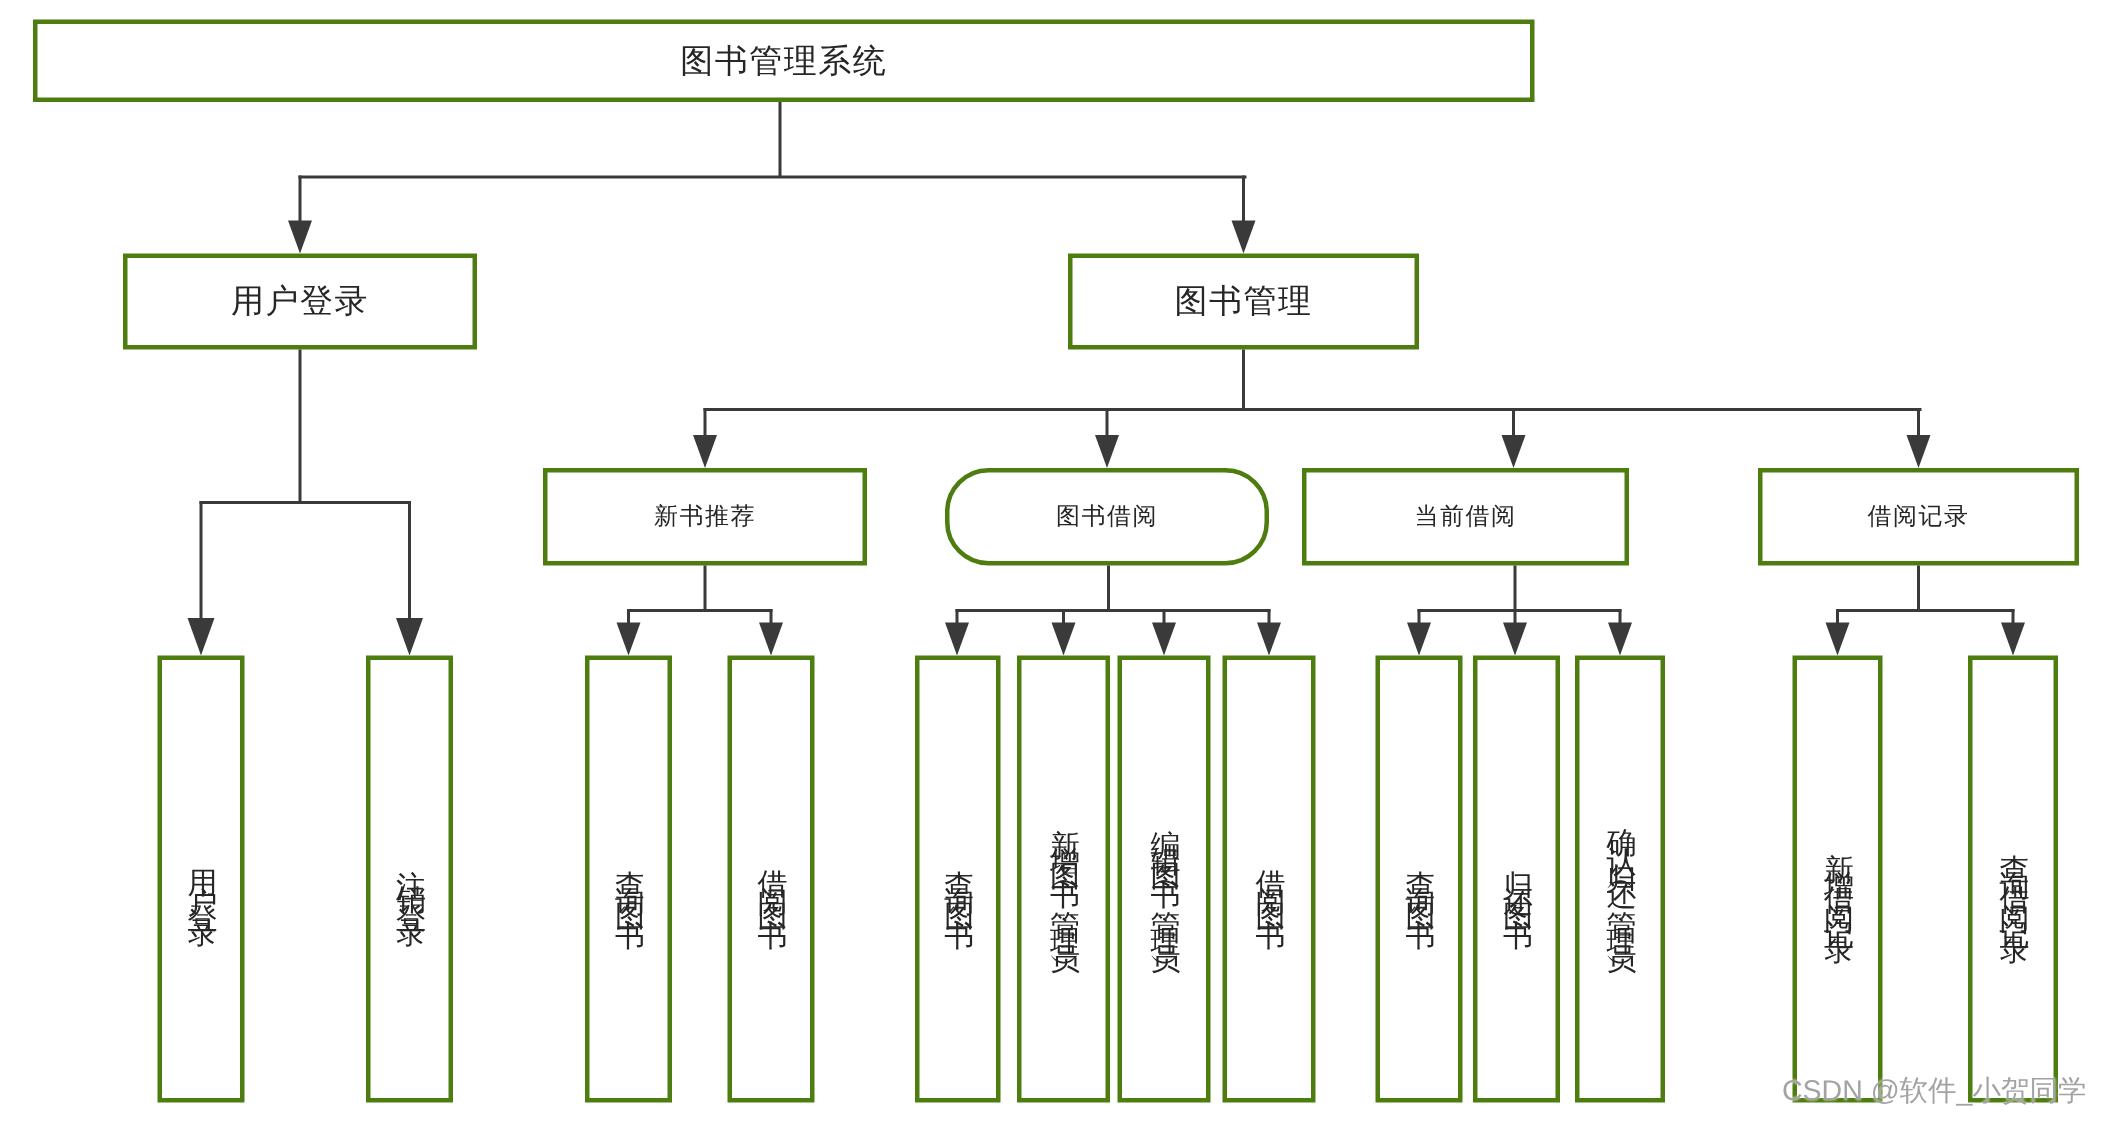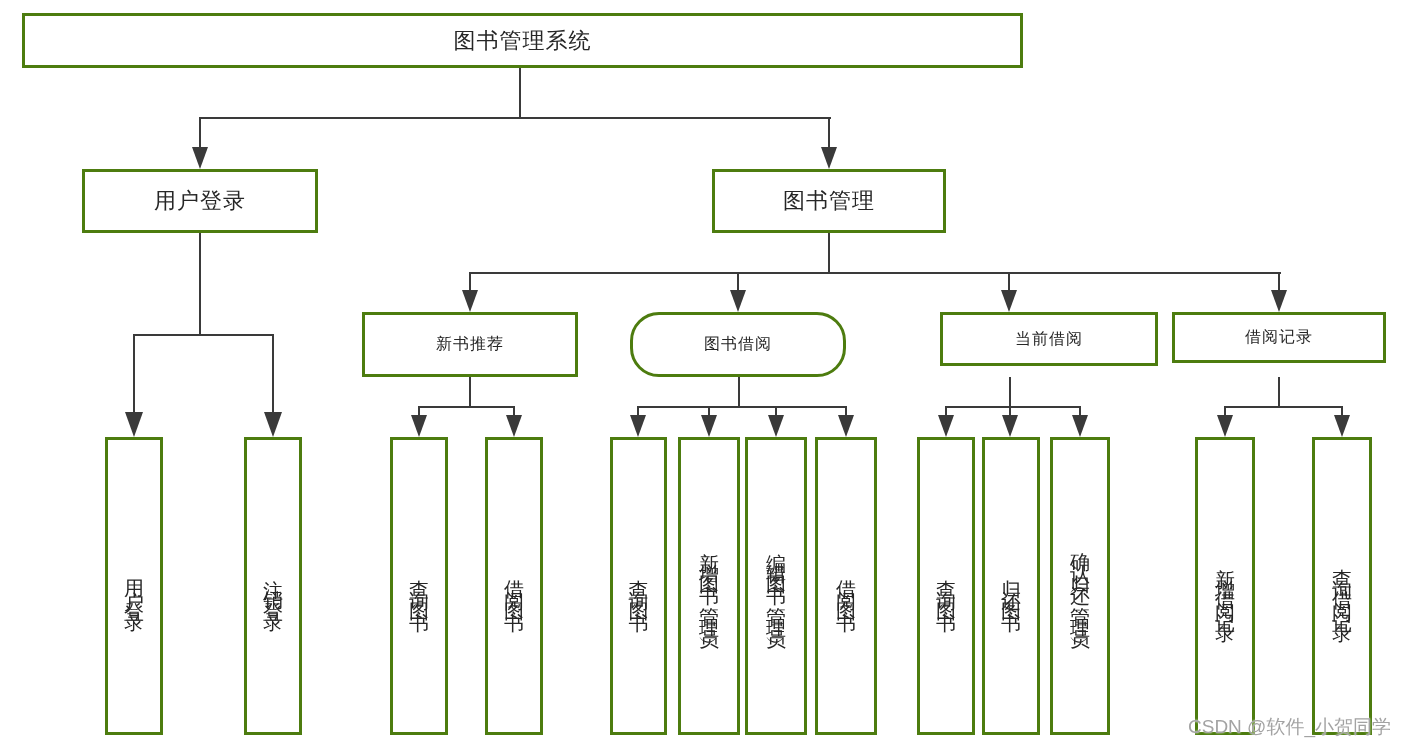--- a/index.html
+++ b/index.html
@@ -61,22 +61,22 @@
   <div class="ah" style="left:462px;top:290px;"></div>
   <div class="vl" style="left:737px;top:272px;height:21px;"></div>
   <div class="ah" style="left:730px;top:290px;"></div>
   <div class="vl" style="left:1008px;top:272px;height:21px;"></div>
   <div class="ah" style="left:1001px;top:290px;"></div>
   <div class="vl" style="left:1278px;top:272px;height:21px;"></div>
   <div class="ah" style="left:1271px;top:290px;"></div>
 
   <div class="box hbox l3" style="left:362px;top:312px;width:216px;height:65px;">新书推荐</div>
   <div class="box hbox l3" style="left:630px;top:312px;width:216px;height:65px;border-radius:29px;">图书借阅</div>
-  <div class="box hbox l3" style="left:940px;top:312px;width:218px;height:54px;">当前借阅</div>
-  <div class="box hbox l3" style="left:1172px;top:312px;width:214px;height:51px;">借阅记录</div>
+  <div class="box hbox l3" style="left:868px;top:312px;width:218px;height:65px;">当前借阅</div>
+  <div class="box hbox l3" style="left:1172px;top:312px;width:214px;height:65px;">借阅记录</div>
 
   <div class="vl" style="left:469px;top:377px;height:30px;"></div>
   <div class="hl" style="left:418px;top:406px;width:97px;"></div>
   <div class="vl" style="left:418px;top:406px;height:12px;"></div>
   <div class="ah" style="left:411px;top:415px;"></div>
   <div class="vl" style="left:513px;top:406px;height:12px;"></div>
   <div class="ah" style="left:506px;top:415px;"></div>
 
   <div class="vl" style="left:738px;top:377px;height:30px;"></div>
   <div class="hl" style="left:637px;top:406px;width:210px;"></div>

